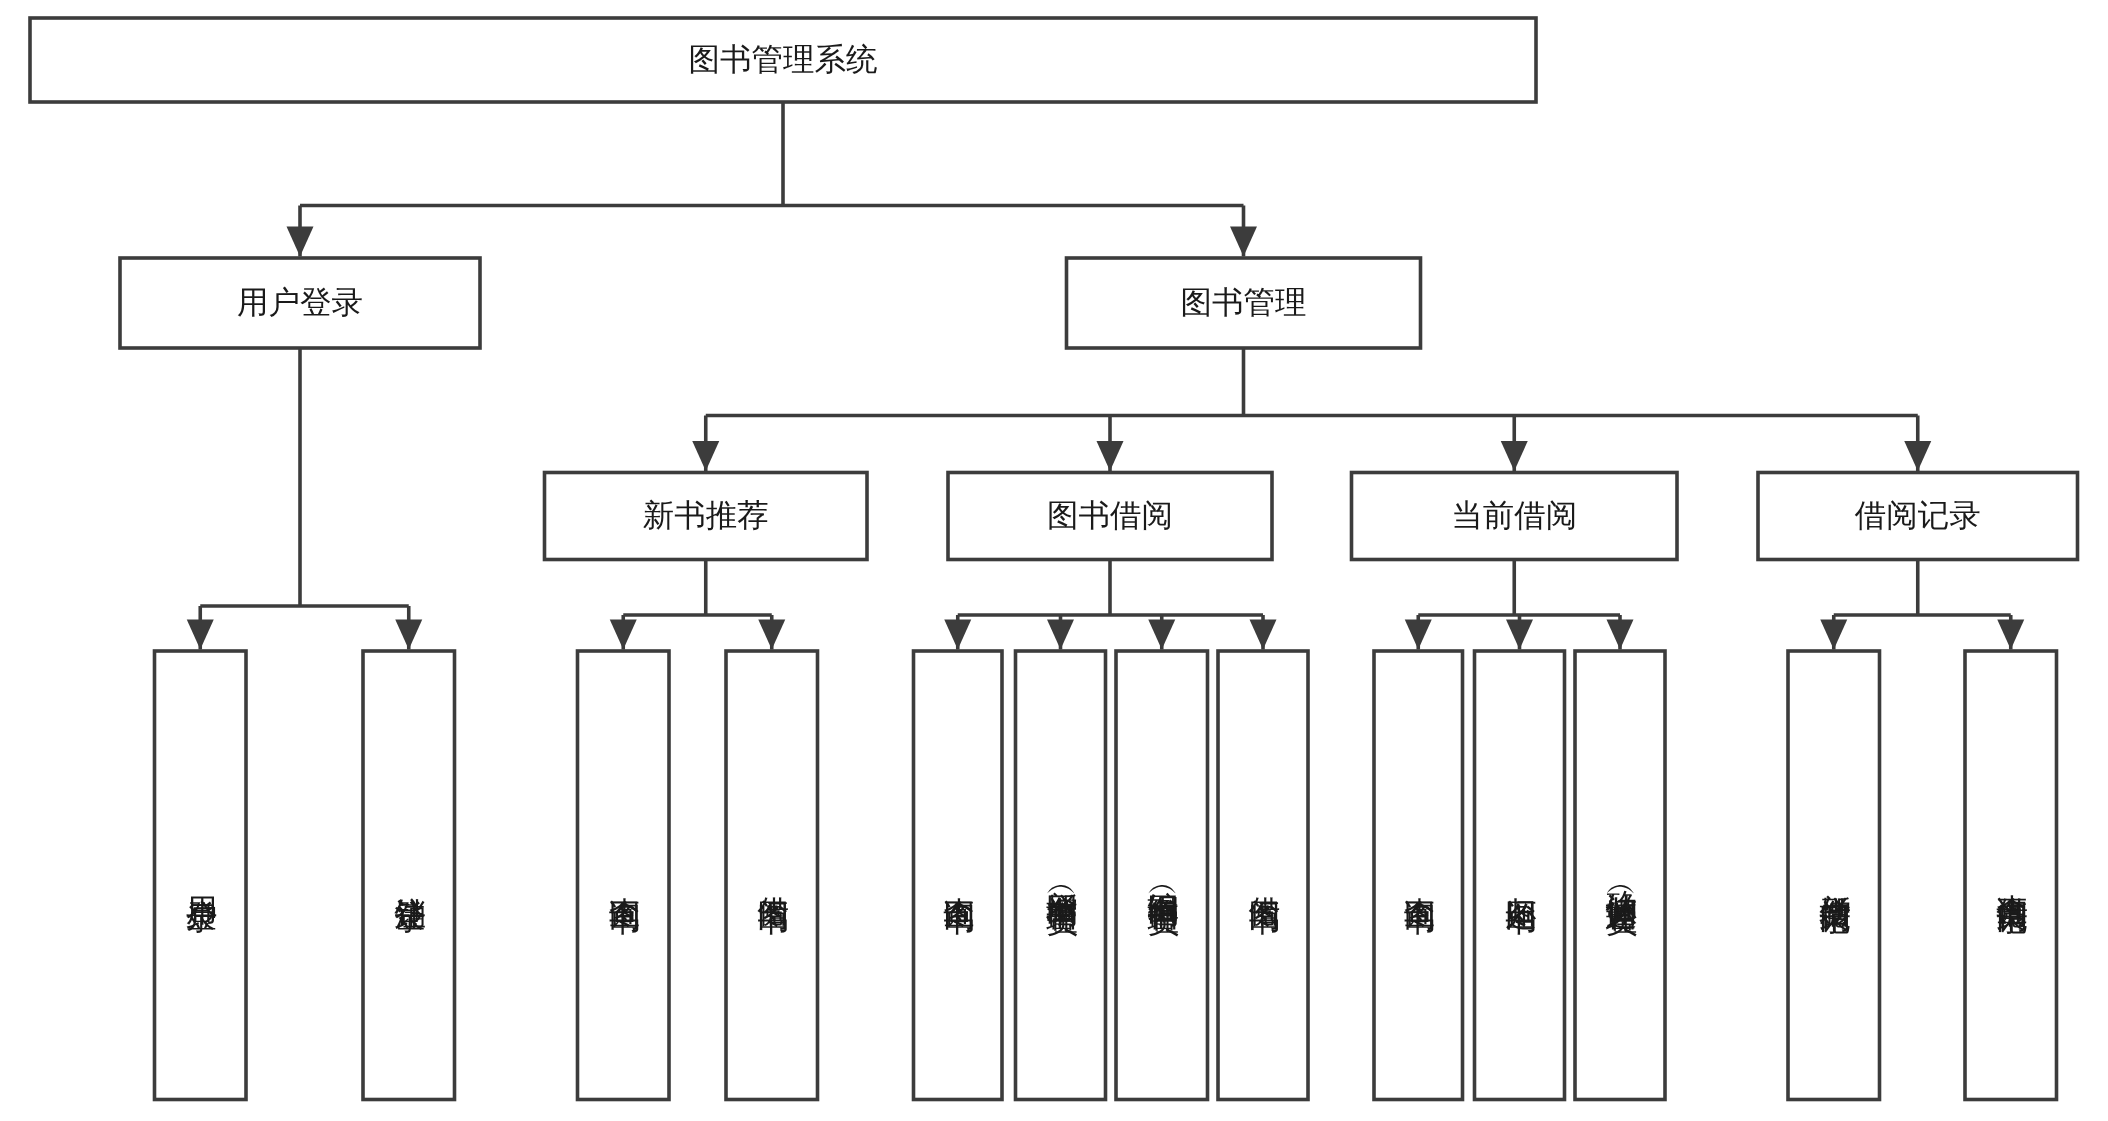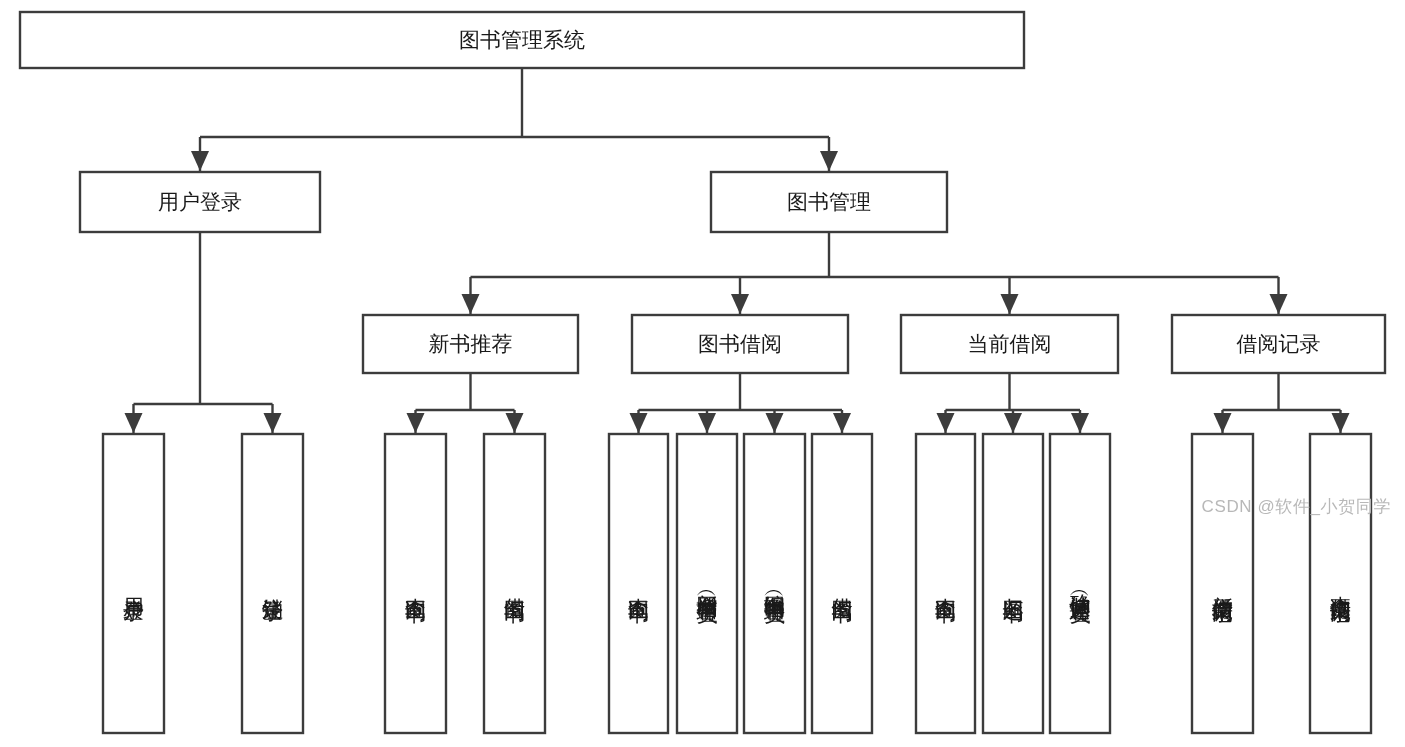--- a/index.html
+++ b/index.html
@@ -176,14 +176,13 @@
       <div class="leaf-label-wrap" style="left: 609px; top: 434px; width: 59px; height: 299px;">查询图书</div>
       <div class="leaf-label-wrap" style="left: 677px; top: 434px; width: 60px; height: 299px;">新增图书（管理员）</div>
       <div class="leaf-label-wrap" style="left: 744px; top: 434px; width: 61px; height: 299px;">编辑图书（管理员）</div>
       <div class="leaf-label-wrap" style="left: 812px; top: 434px; width: 60px; height: 299px;">借阅图书</div>
       <div class="leaf-label-wrap" style="left: 916px; top: 434px; width: 59px; height: 299px;">查询图书</div>
       <div class="leaf-label-wrap" style="left: 983px; top: 434px; width: 60px; height: 299px;">归还图书</div>
       <div class="leaf-label-wrap" style="left: 1050px; top: 434px; width: 60px; height: 299px;">确认归还（管理员）</div>
       <div class="leaf-label-wrap" style="left: 1192px; top: 434px; width: 61px; height: 299px;">新增借阅记录</div>
       <div class="leaf-label-wrap" style="left: 1310px; top: 434px; width: 61px; height: 299px;">查询借阅记录</div>
     </div>
-  <div class="watermark">CSDN @软件_小贺同学</div>
 </div>
 
 </body></html>

